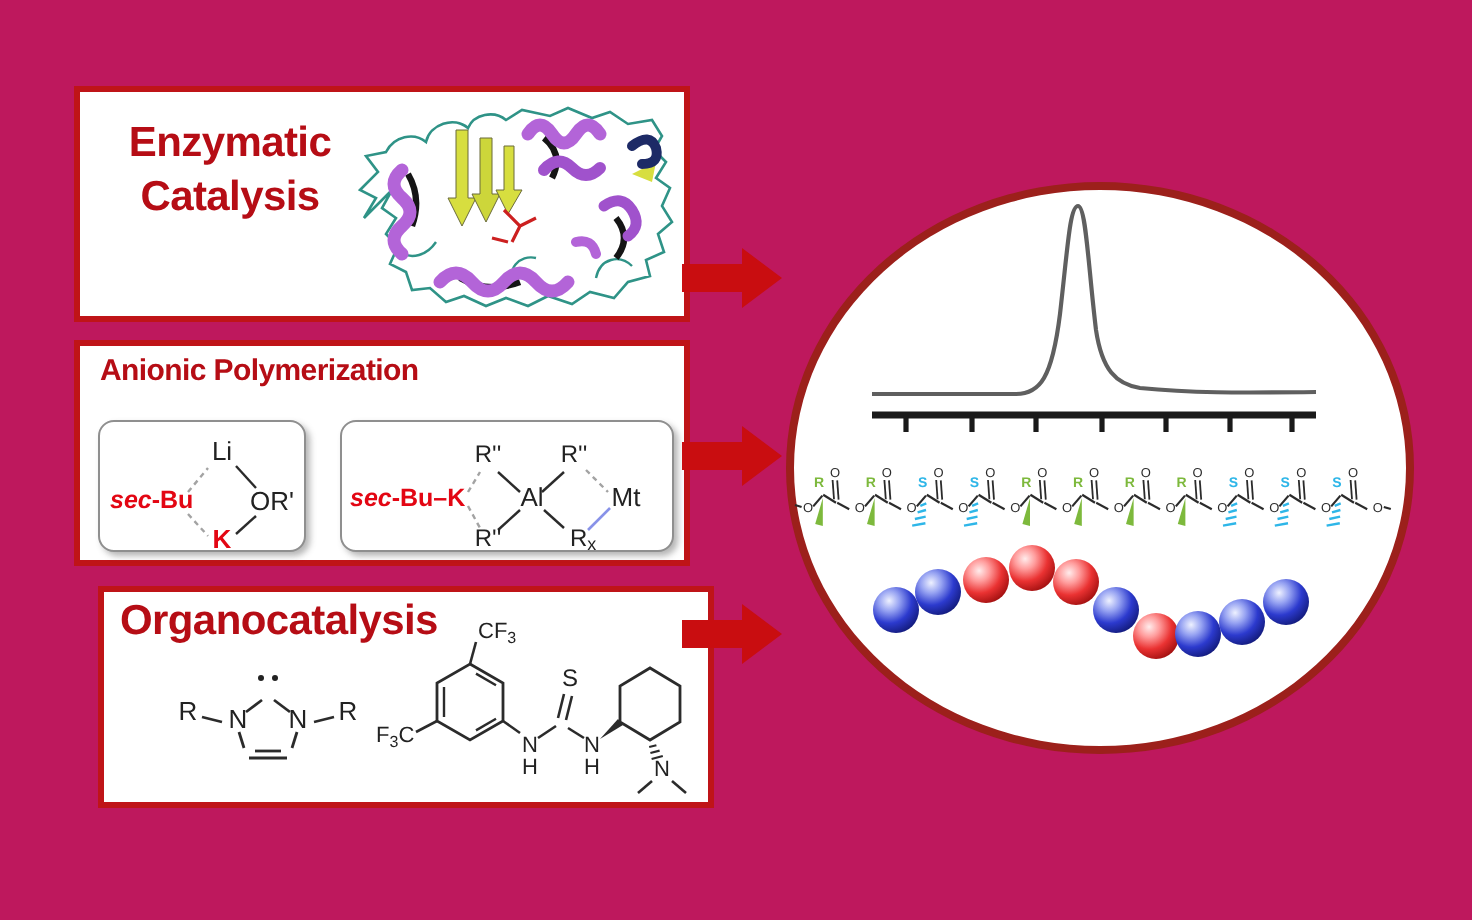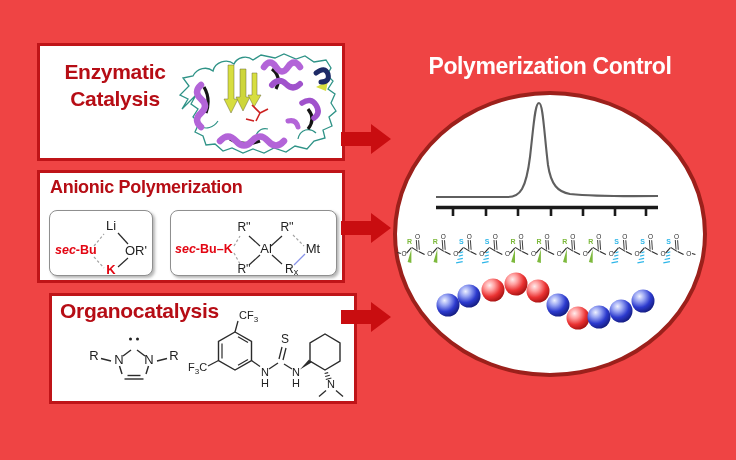--- a/index.html
+++ b/index.html
@@ -1,16 +1,16 @@
 <!DOCTYPE html>
 <html><head>
 <meta charset="utf-8">
 <style>
   html,body{margin:0;padding:0;}
-  .stage{position:relative;width:736px;height:460px;background:#ef4444;overflow:hidden;
+  .stage{position:relative;width:736px;height:460px;background:#be185d;overflow:hidden;
          font-family:"Liberation Sans",sans-serif;}
   .catbox{position:absolute;left:37px;width:308px;background:#ffffff;
           border:3px solid #bf1418;box-sizing:border-box;}
   .catbox-title{position:absolute;font-weight:bold;color:#b60d15;letter-spacing:-0.3px;}
   .subbox{position:absolute;background:#fff;border:1.5px solid #8f8f8f;border-radius:8px;
           box-shadow:2px 2px 3px rgba(90,90,90,.45);box-sizing:border-box;}
   .main-title{position:absolute;left:405px;top:53px;width:290px;text-align:center;
               font-size:23px;font-weight:bold;color:#ffffff;letter-spacing:-0.4px;}
   .big-circle{position:absolute;left:393px;top:91px;width:314px;height:286px;
               border-radius:50%;background:#ffffff;border:4px solid #9c201b;box-sizing:border-box;}
@@ -44,21 +44,21 @@
       <polygon points="84,26 89,26 89,48 93,48 86,60 80,48 84,48" fill="#d7de3f" stroke="#6a6a3a" stroke-width="0.5"></polygon>
       <polygon points="148,40 160,34 158,44" fill="#d7de3f"></polygon>
 
       <path d="M148,26 q9,-7 12,1 q2,8 -7,8" fill="none" stroke="#1d2a66" stroke-width="5" stroke-linecap="round"></path>
 
       <path d="M84,58 l8,8 -4,8 m4,-8 l8,-4 M78,72 l8,2" fill="none" stroke="#cc2020" stroke-width="1.6"></path>
     </svg>
   </div>
 
   <div class="catbox" style="top:170px;height:113px;">
-    <div class="catbox-title" style="left:10px;top:4px;font-size:18px;">Anionic Polymerization</div>
+    <div class="catbox-title" style="left:10px;top:4px;font-size:15px;">Anionic Polymerization</div>
 
     <div class="subbox" style="left:9px;top:37px;width:104px;height:66px;">
       <svg width="104" height="66" style="left:0;top:0;" viewBox="0 0 104 66">
         <line x1="44" y1="35" x2="54" y2="23" stroke="#a3a3a3" stroke-width="1.2" stroke-dasharray="2.6 2.2"></line>
         <line x1="44" y1="46" x2="54" y2="57" stroke="#a3a3a3" stroke-width="1.2" stroke-dasharray="2.6 2.2"></line>
         <line x1="68" y1="22" x2="78" y2="33" stroke="#2b2b2b" stroke-width="1.2"></line>
         <line x1="78" y1="47" x2="68" y2="56" stroke="#2b2b2b" stroke-width="1.2"></line>
         <text x="5" y="43" font-size="12.5" font-weight="bold" fill="#e30613"><tspan font-style="italic">sec</tspan><tspan>-Bu</tspan></text>
         <text x="61" y="19" font-size="13" fill="#222" text-anchor="middle">Li</text>
         <text x="86" y="44" font-size="13" fill="#222" text-anchor="middle">OR'</text>
@@ -143,21 +143,20 @@
   <svg class="arrow" style="top:123px;" viewBox="0 0 52 32">
     <polygon points="0,9 30,9 30,1 50,16 30,31 30,23 0,23" fill="#c90d10"></polygon>
   </svg>
   <svg class="arrow" style="top:212px;" viewBox="0 0 52 32">
     <polygon points="0,9 30,9 30,1 50,16 30,31 30,23 0,23" fill="#c90d10"></polygon>
   </svg>
   <svg class="arrow" style="top:301px;" viewBox="0 0 52 32">
     <polygon points="0,9 30,9 30,1 50,16 30,31 30,23 0,23" fill="#c90d10"></polygon>
   </svg>
 
-  <div class="main-title">Polymerization Control</div>
   <div class="big-circle"></div>
 
   <svg id="circle-svg" width="314" height="286" style="left:393px;top:91px;" viewBox="393 91 314 286">
     <defs>
       <radialGradient id="gradblue" cx="35%" cy="30%" r="75%">
         <stop offset="0%" stop-color="#eef1ff"></stop>
           <stop offset="30%" stop-color="#97a3f2"></stop>
         <stop offset="65%" stop-color="#2c3ace"></stop>
           <stop offset="100%" stop-color="#131b7c"></stop>
       </radialGradient>

